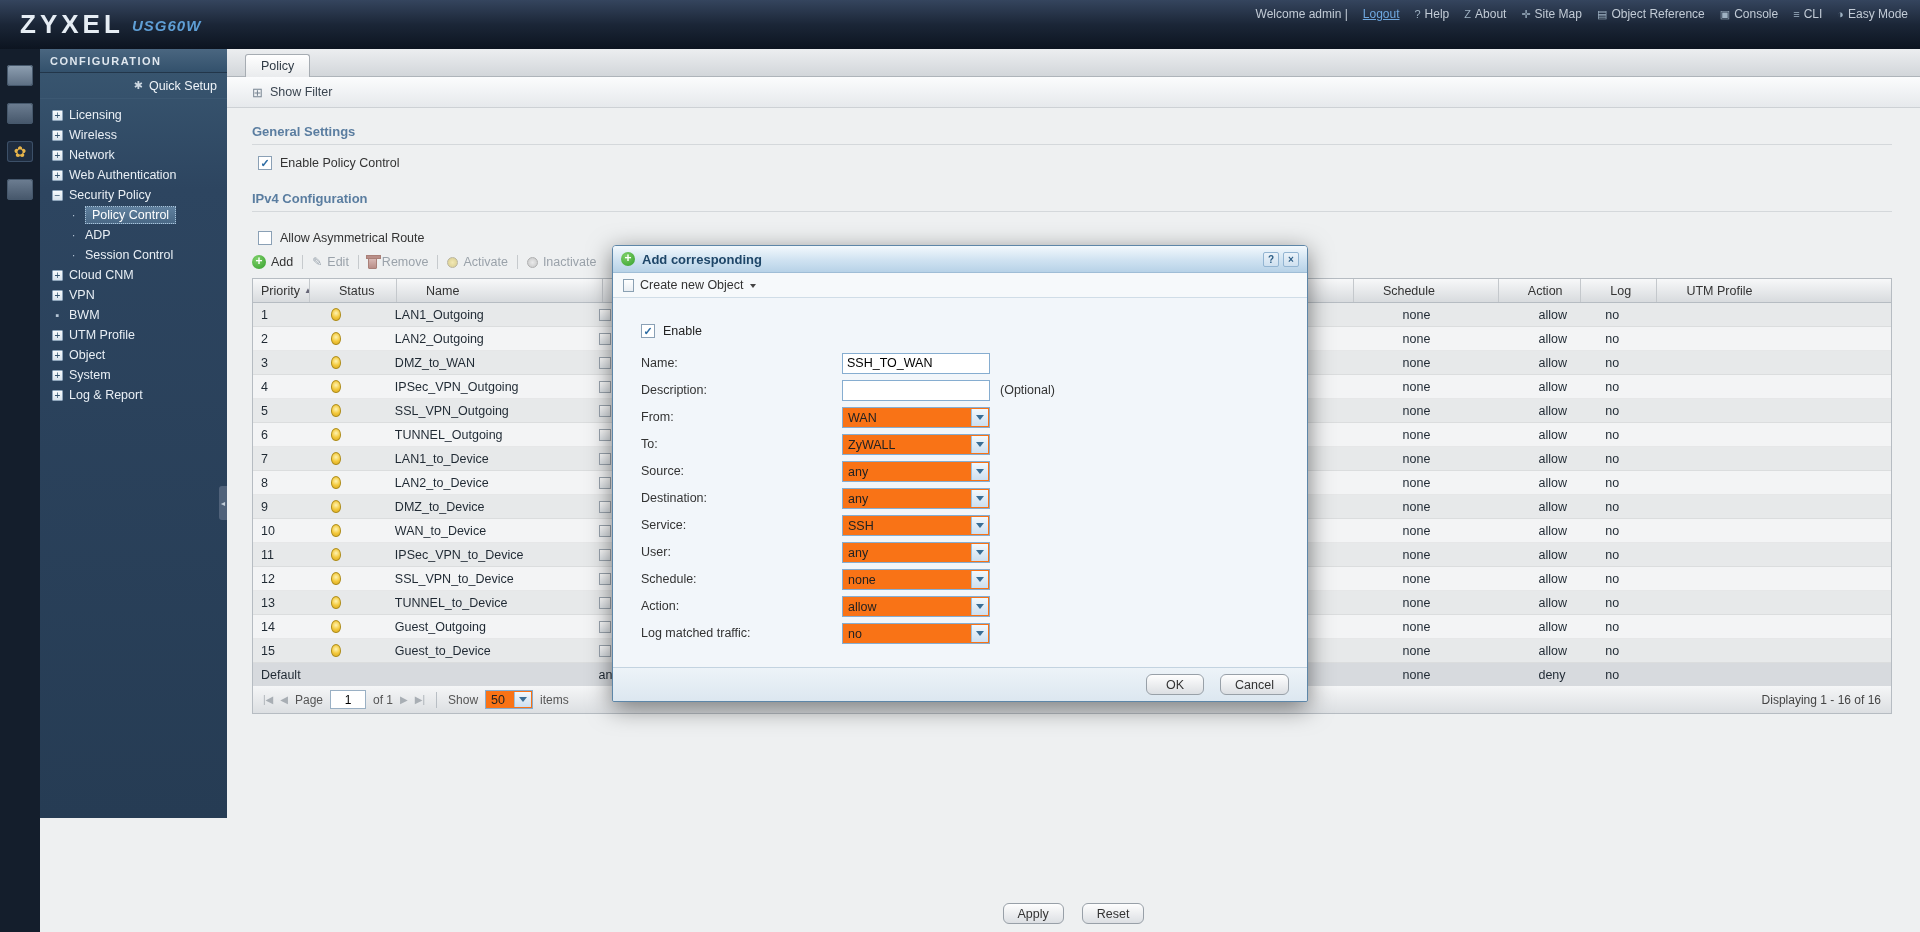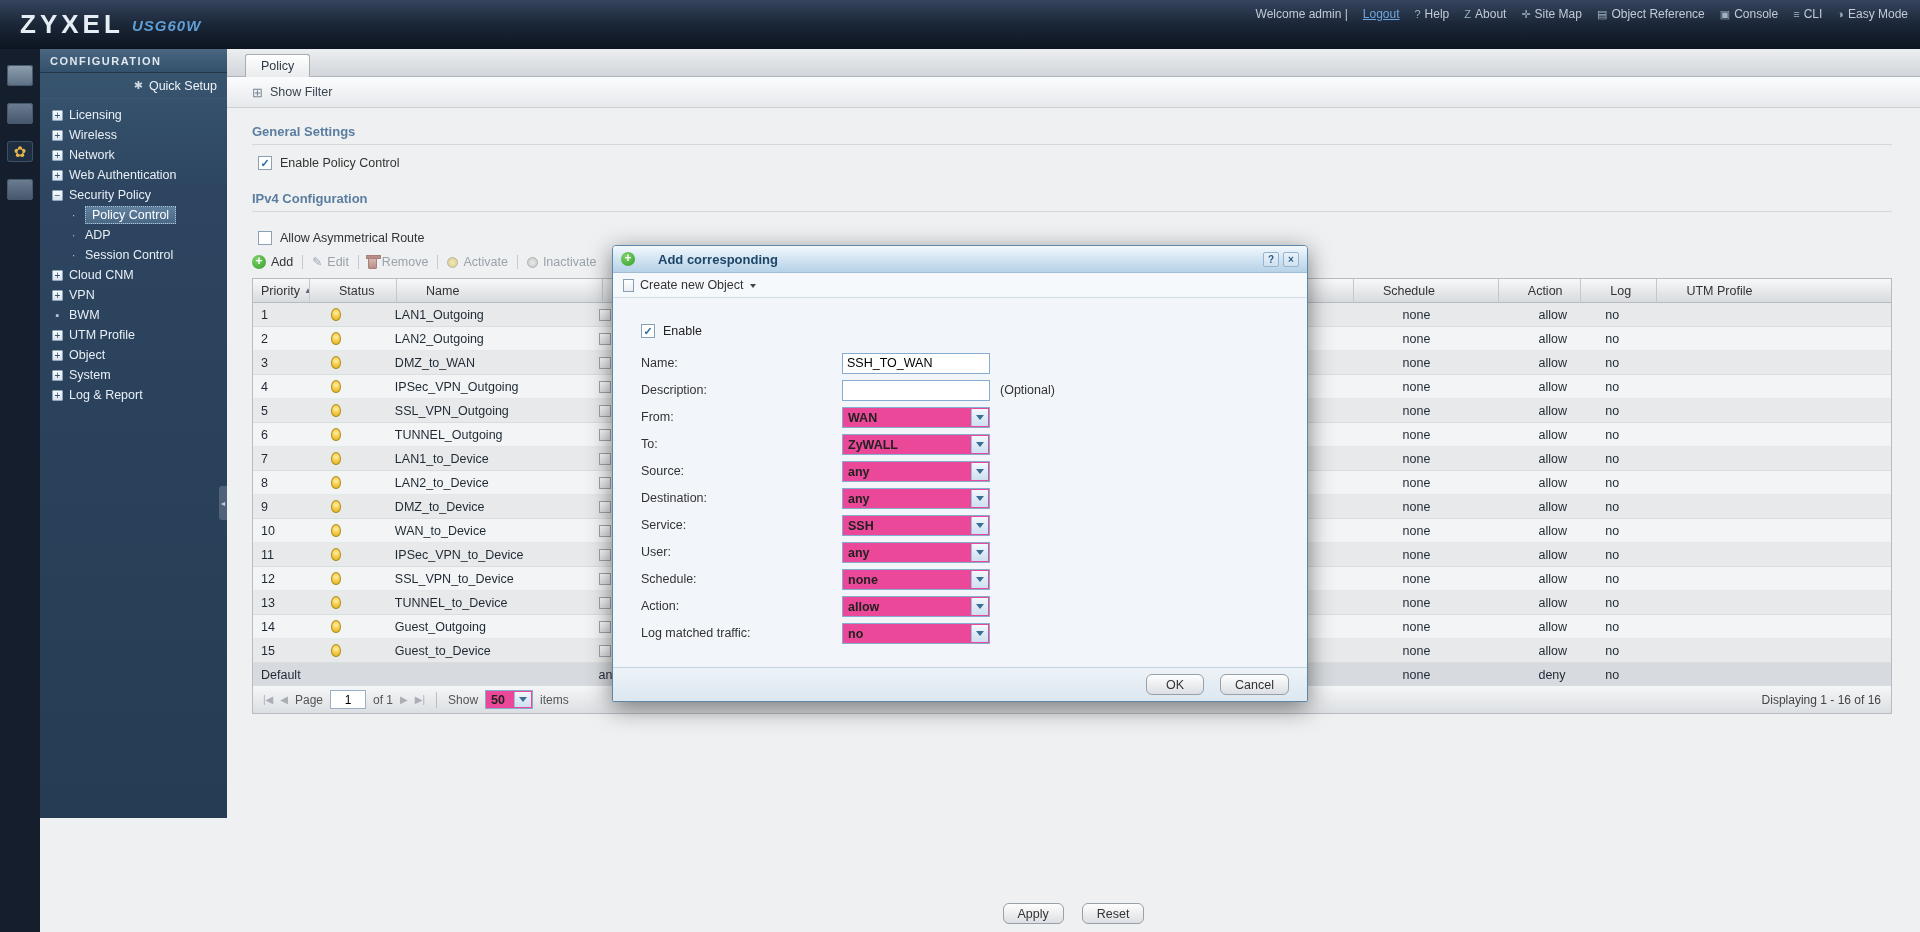--- a/index.html
+++ b/index.html
@@ -114,41 +114,41 @@
   
   .pager { position:absolute; left:252px; top:686px; width:1640px; height:28px;
     background:linear-gradient(#f5f6f7,#dcdfe2); border:1px solid #b6bcc2; border-top:none;
     display:flex; align-items:center; padding:0 10px; gap:7px; font-size:12px; color:#555; }
   .pg-nav { color:#a8aeb4; font-size:10px; cursor:default; }
   .pg-input { width:36px; height:19px; border:1px solid #9ab0c4; background:#fff;
     text-align:center; font-size:12px; font-family:"Liberation Sans",sans-serif; }
   .pg-sep { width:1px; height:16px; background:#b8bec4; margin:0 4px; }
   .displaying { margin-left:auto; color:#444; }
   
-  .sel { position:relative; height:21px; background:#ec4899; border:1px solid #86add0;
-    cursor:pointer;font-weight:bold; }
+  .sel { position:relative; height:21px; background:#f97316; border:1px solid #86add0;
+    cursor:pointer; }
   .sel-val { position:absolute; left:5px; top:3px; right:20px; font-size:12.5px;
     color:#222; overflow:hidden; white-space:nowrap; }
   .sel-btn { position:absolute; right:1px; top:1px; bottom:1px; width:17px;
     background:linear-gradient(#f2f8fc,#cddff0); border-left:1px solid #9ec0da;
     display:flex; align-items:center; justify-content:center; cursor:pointer; }
   .car { width:0; height:0; border:4px solid transparent; border-top:5px solid #3a6e96;
     margin-top:4px; }
   .sel.small { height:19px; } .sel.small .sel-val { top:2px; }
   
   .btn { min-width:58px; height:21px; background:linear-gradient(#fefefe,#dcdfe3);
     border:1px solid #98a0a8; border-radius:6px; color:#333; font-size:12.5px;
     display:flex; align-items:center; justify-content:center; padding:0 14px; cursor:pointer; }
   .footer-btns { position:absolute; left:227px; right:0; top:903px; display:flex;
     justify-content:center; gap:18px; }
   
   .dialog { position:absolute; left:612px; top:245px; width:696px; height:457px;
     background:#f2f6fa; border:1px solid #5d86a8; border-radius:4px 4px 2px 2px;
     box-shadow:0 6px 24px rgba(0,0,0,.5); z-index:50; }
-  .dlg-title { height:27px; display:flex; align-items:center; gap:23px; padding:0 8px;
+  .dlg-title { height:27px; display:flex; align-items:center; gap:7px; padding:0 8px;
     background:linear-gradient(#f3f9fd,#cfe2f1 55%,#b7d2e7); border-bottom:1px solid #9fbdd6;
     border-radius:3px 3px 0 0; cursor:move; }
   .dlg-title .ttl { font-size:13px; font-weight:bold; color:#1e4668; }
   .dlg-btns { margin-left:auto; display:flex; gap:4px; }
   .dlg-sq { width:16px; height:15px; background:linear-gradient(#eaf3fa,#cfe0ef);
     border:1px solid #93b5d2; border-radius:2px; font-size:10px; font-weight:bold;
     color:#2d5e86; display:flex; align-items:center; justify-content:center; cursor:pointer; }
   .dlg-toolbar { height:25px; background:#f6f9fb; border-bottom:1px solid #d0dde7;
     display:flex; align-items:center; gap:6px; padding:0 10px; color:#333; cursor:pointer;}
   .page-ico { width:11px; height:13px; background:linear-gradient(#fff,#e9eef2);

